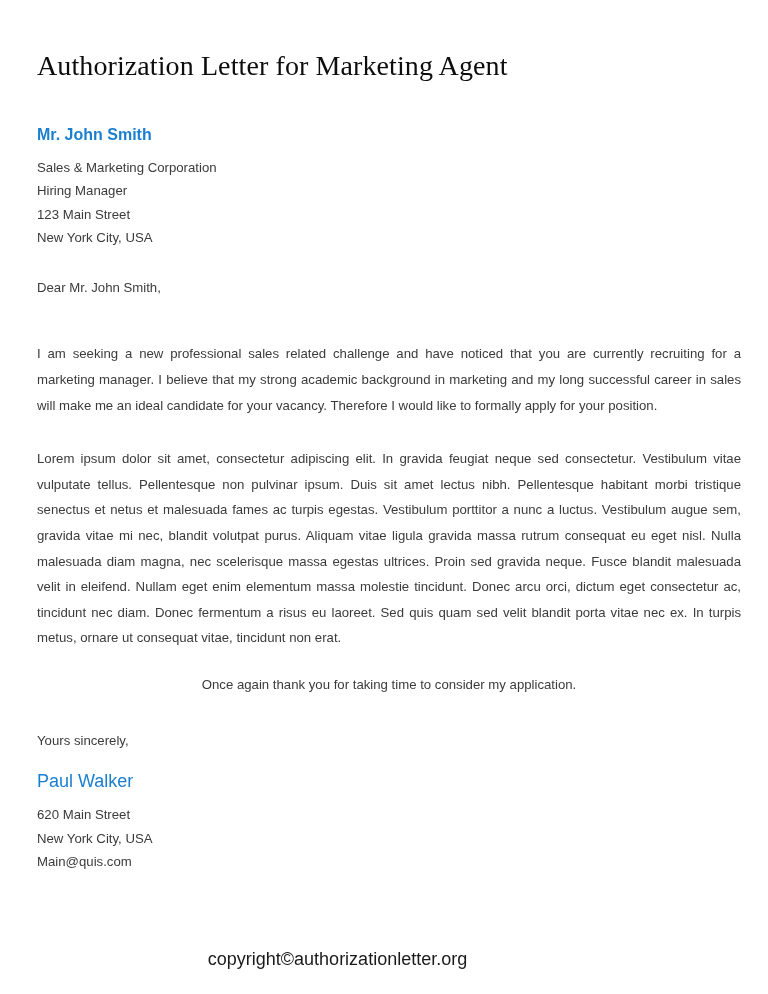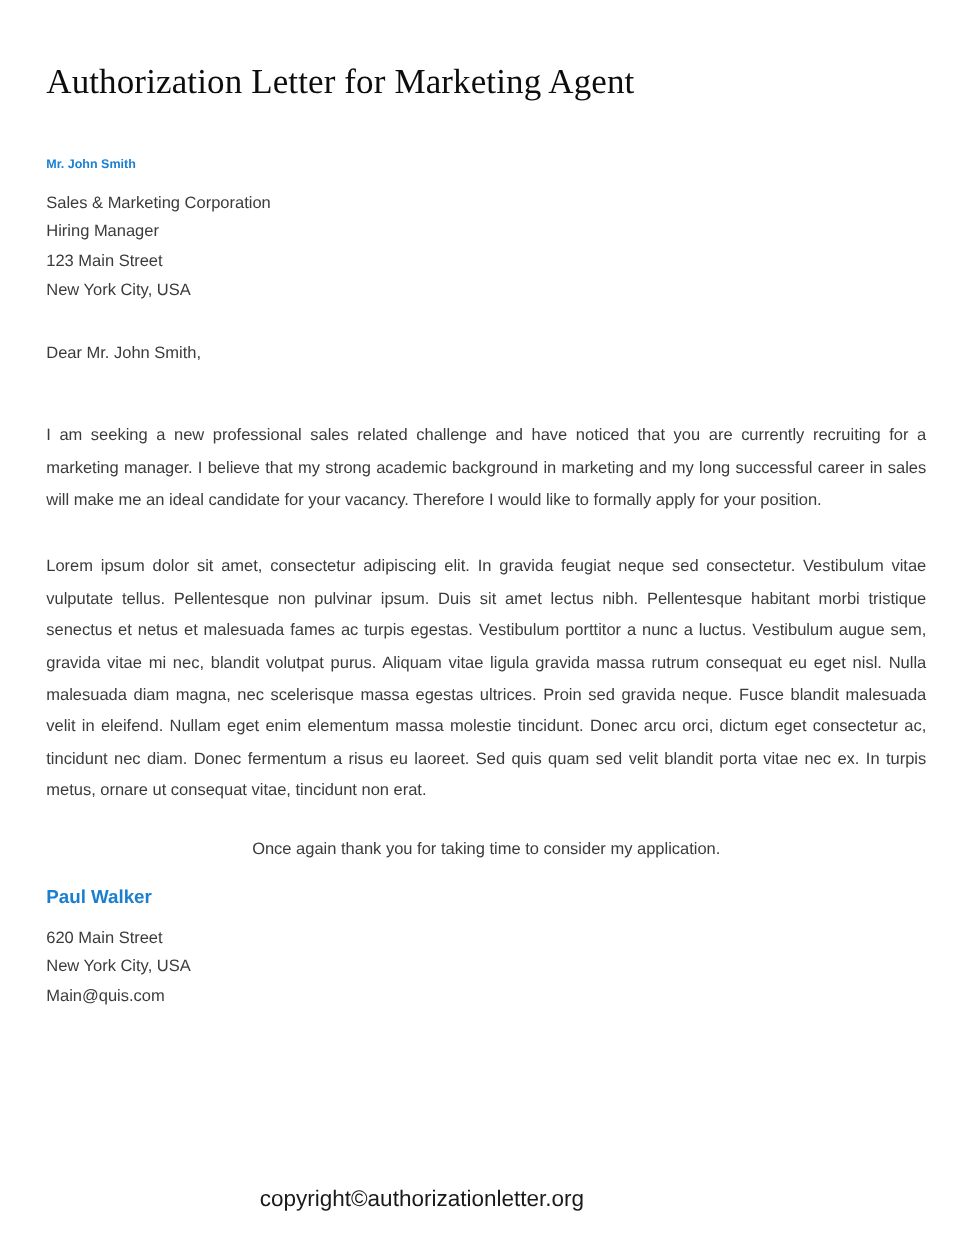--- a/index.html
+++ b/index.html
@@ -41,21 +41,21 @@
     margin: 0;
     padding-top: 52px;
     white-space: nowrap;
   }
 
   
   .recipient-block {
     margin-top: 47px;
   }
   .recipient-name {
-    font-size: 10px;
+    font-size: 16px;
     font-weight: 700;
     color: #1b7fd0;
     line-height: 1;
     margin: 0 0 13px 0;
   }
   .addr-line {
     font-size: 13.2px;
     font-weight: 400;
     color: #3b3b3b;
     line-height: 23.3px;
@@ -90,22 +90,22 @@
 
   
   .closing {
     margin-top: 43px;
     font-size: 13.2px;
     color: #3b3b3b;
     line-height: 1;
   }
   .signer-name {
     margin-top: 25px;
-    font-size: 15px;
-    font-weight: 700;
+    font-size: 18px;
+    font-weight: 400;
     color: #1b7fd0;
     line-height: 1;
   }
   .signer-block {
     margin-top: 13px;
   }
 
   
   .footer-copyright {
     position: absolute;
@@ -138,20 +138,21 @@
     </div>
 
     <div class="salutation">Dear Mr. John Smith,</div>
 
     <p class="para para-intro">I am seeking a new professional sales related challenge and have noticed that you are currently recruiting for a marketing manager. I believe that my strong academic background in marketing and my long successful career in sales will make me an ideal candidate for your vacancy. Therefore I would like to formally apply for your position.</p>
 
     <p class="para para-lorem">Lorem ipsum dolor sit amet, consectetur adipiscing elit. In gravida feugiat neque sed consectetur. Vestibulum vitae vulputate tellus. Pellentesque non pulvinar ipsum. Duis sit amet lectus nibh. Pellentesque habitant morbi tristique senectus et netus et malesuada fames ac turpis egestas. Vestibulum porttitor a nunc a luctus. Vestibulum augue sem, gravida vitae mi nec, blandit volutpat purus. Aliquam vitae ligula gravida massa rutrum consequat eu eget nisl. Nulla malesuada diam magna, nec scelerisque massa egestas ultrices. Proin sed gravida neque. Fusce blandit malesuada velit in eleifend. Nullam eget enim elementum massa molestie tincidunt. Donec arcu orci, dictum eget consectetur ac, tincidunt nec diam. Donec fermentum a risus eu laoreet. Sed quis quam sed velit blandit porta vitae nec ex. In turpis metus, ornare ut consequat vitae, tincidunt non erat.</p>
 
     <p class="para para-thanks">Once again thank you for taking time to consider my application.</p>
 
+    <div class="closing">Yours sincerely,</div>
 
     <div class="signer-name">Paul Walker</div>
 
     <div class="signer-block">
       <div class="addr-line">620 Main Street</div>
       <div class="addr-line">New York City, USA</div>
       <div class="addr-line">Main@quis.com</div>
     </div>
 
   </div>

